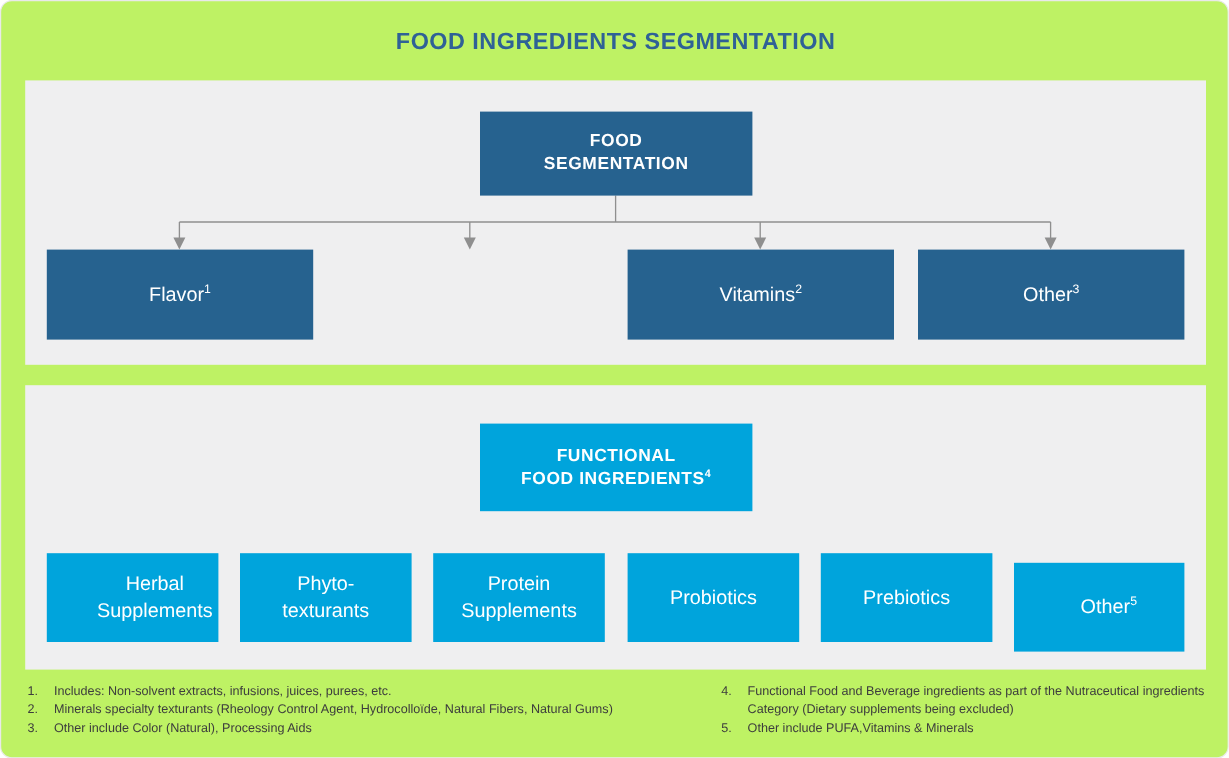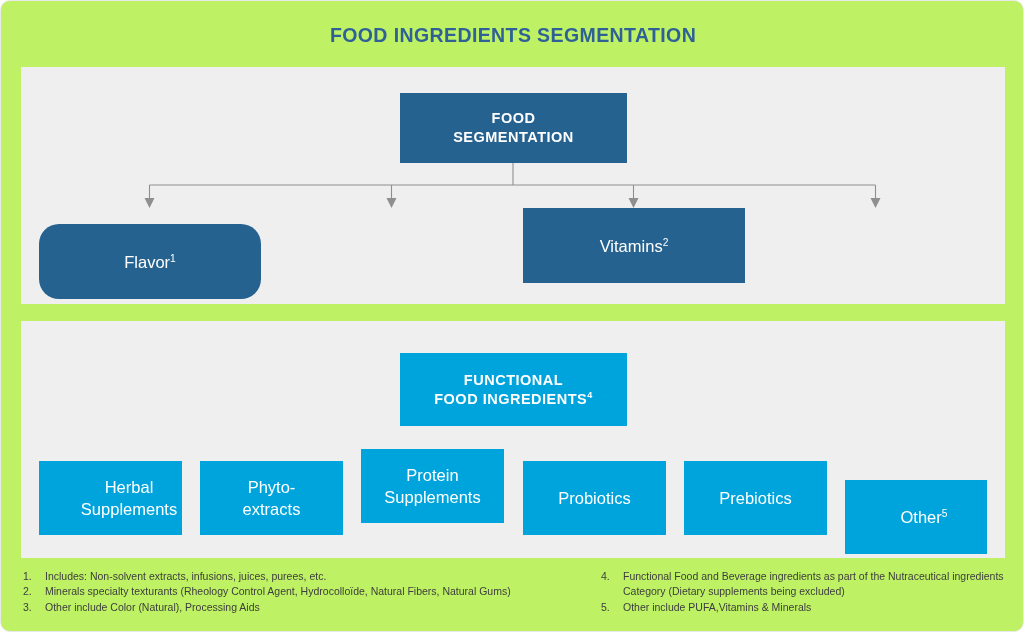--- a/index.html
+++ b/index.html
@@ -151,77 +151,82 @@
     </g>
   </svg>
 
   <div class="node root dark" style="left:399px; top:92px; width:227px; height:70px;text-align:center;">
     <span class="node-label">
       <span>FOOD</span><br>
       <span>SEGMENTATION</span>
     </span>
   </div>
 
-  <div class="node leaf dark" style="left:38px; top:223px; width:222px; height:75px;border-radius:20px;">
+  <div class="node leaf dark" style="left:38px; top:207px; width:222px; height:75px;">
     <span class="node-label">
       <span>Flavor</span><sup>1</sup>
     </span>
   </div>
 
 
   <div class="node leaf dark" style="left:522px; top:207px; width:222px; height:75px;">
     <span class="node-label">
       <span>Vitamins</span><sup>2</sup>
     </span>
   </div>
 
+  <div class="node leaf dark" style="left:764px; top:207px; width:222px; height:75px;">
+    <span class="node-label">
+      <span>Other</span><sup>3</sup>
+    </span>
+  </div>
 
   <div class="panel" id="panel-bottom"></div>
 
   <div class="node root cyan" style="left:399px; top:352px; width:227px; height:73px;">
     <span class="node-label">
       <span>FUNCTIONAL</span><br>
       <span>FOOD INGREDIENTS</span><sup>4</sup>
     </span>
   </div>
 
   <div class="node leaf cyan" style="left:38px; top:460px; width:143px; height:74px;padding-left:37px;">
     <span class="node-label">
       <span>Herbal</span><br>
       <span>Supplements</span>
     </span>
   </div>
 
   <div class="node leaf cyan" style="left:199px; top:460px; width:143px; height:74px;">
     <span class="node-label">
       <span>Phyto-</span><br>
-      <span>extracts</span>
-    </span>
-  </div>
-
-  <div class="node leaf cyan" style="left:360px; top:448px; width:143px; height:74px;">
+      <span>texturants</span>
+    </span>
+  </div>
+
+  <div class="node leaf cyan" style="left:360px; top:460px; width:143px; height:74px;">
     <span class="node-label">
       <span>Protein</span><br>
       <span>Supplements</span>
     </span>
   </div>
 
   <div class="node leaf cyan" style="left:683px; top:460px; width:143px; height:74px;">
     <span class="node-label">
       <span>Prebiotics</span>
     </span>
   </div>
 
   <div class="node leaf cyan" style="left:522px; top:460px; width:143px; height:74px;">
     <span class="node-label">
       <span>Probiotics</span>
     </span>
   </div>
 
-  <div class="node leaf cyan" style="left:844px; top:479px; width:142px; height:74px;padding-left:16px;">
+  <div class="node leaf cyan" style="left:844px; top:468px; width:142px; height:74px;padding-left:16px;">
     <span class="node-label">
       <span>Other</span><sup>5</sup>
     </span>
   </div>
 
   <div class="footnotes" id="footnotes-left">
     <div class="fn-row">
       <span class="fn-num">1.</span>
       <span class="fn-text">Includes: Non-solvent extracts, infusions, juices, purees, etc.</span>
     </div>

